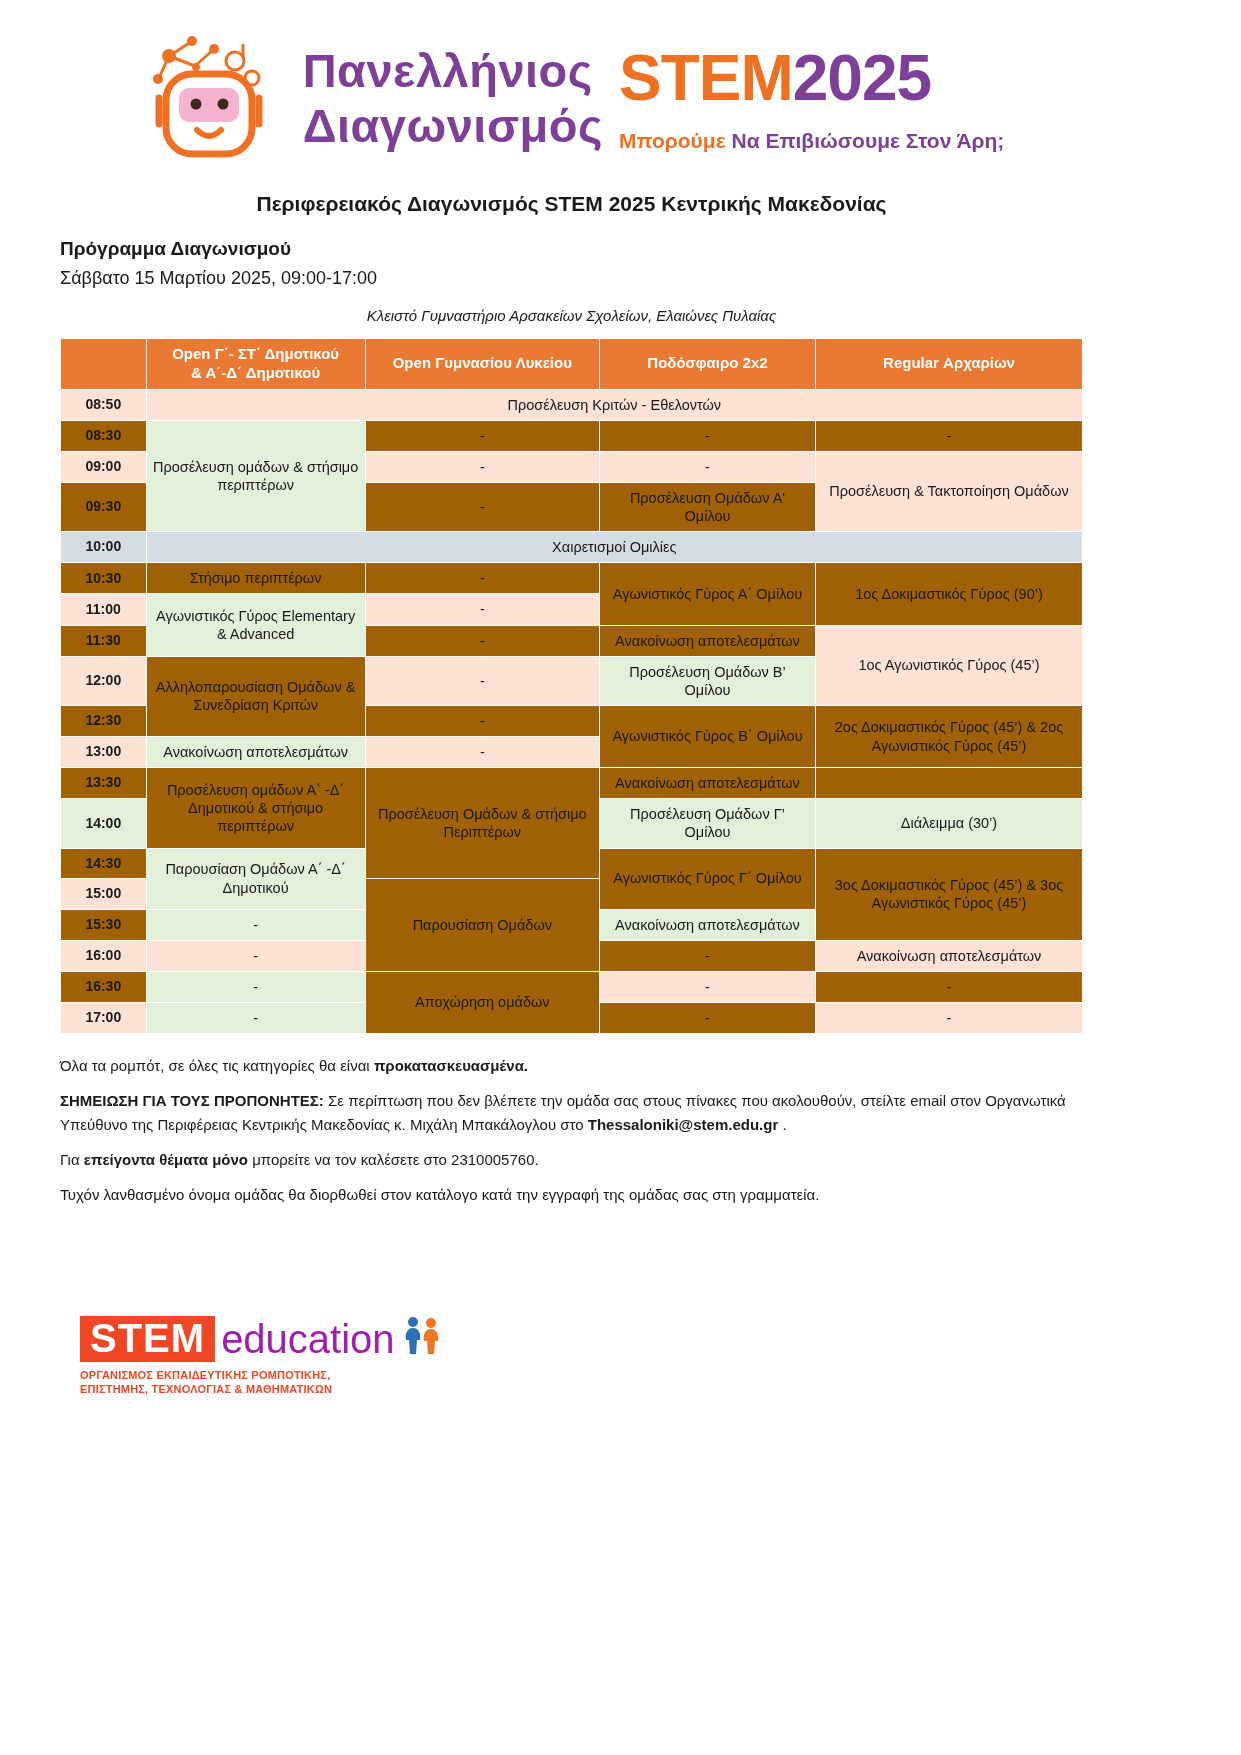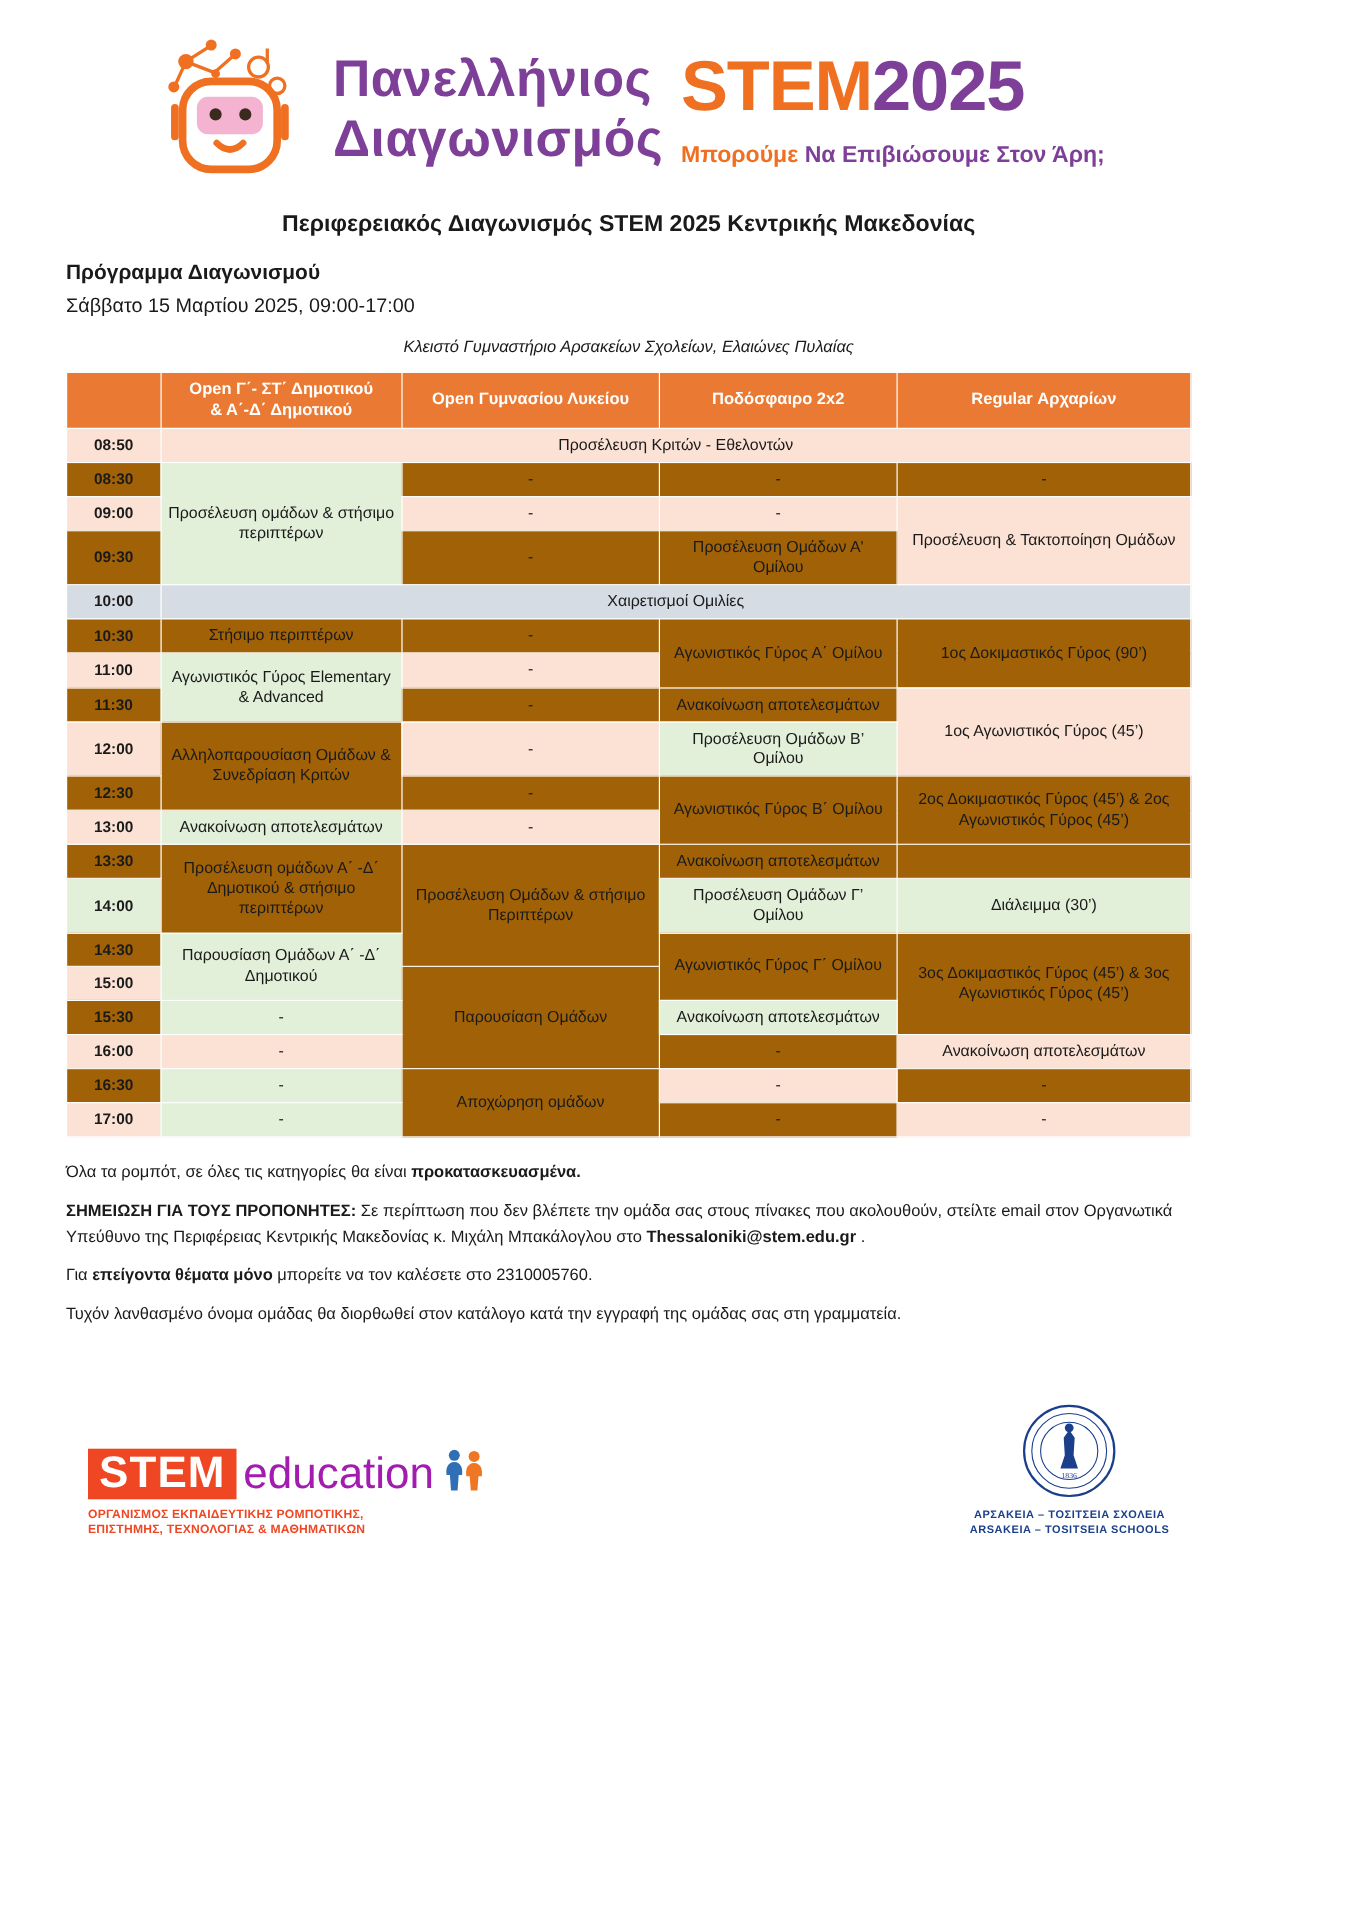--- a/index.html
+++ b/index.html
@@ -443,32 +443,16 @@
             <path d="M32 15 c-6 0 -8 6 -7 12 l3 0 l1 13 l6 0 l1 -13 l3 0 c1 -6 -1 -12 -7 -12z" fill="#ef7622"></path>
           </svg>
         </span>
       </div>
       <div class="stem-edu-sub">
         <div>ΟΡΓΑΝΙΣΜΟΣ ΕΚΠΑΙΔΕΥΤΙΚΗΣ ΡΟΜΠΟΤΙΚΗΣ,</div>
         <div>ΕΠΙΣΤΗΜΗΣ, ΤΕΧΝΟΛΟΓΙΑΣ &amp; ΜΑΘΗΜΑΤΙΚΩΝ</div>
       </div>
     </div>
 
-    <div class="arsakeio">
-      <div>
-        <svg width="86" height="86" viewBox="0 0 86 86" xmlns="http://www.w3.org/2000/svg">
-          <circle cx="43" cy="43" r="41" fill="none" stroke="#1b3f8b" stroke-width="2"></circle>
-          <circle cx="43" cy="43" r="34" fill="none" stroke="#1b3f8b" stroke-width="1"></circle>
-          <circle cx="43" cy="43" r="26" fill="none" stroke="#1b3f8b" stroke-width="1"></circle>
-          <path d="M43 24 l5 7 l-1 16 l4 12 l-16 0 l4 -12 l-1 -16 z" fill="#1b3f8b"></path>
-          <circle cx="43" cy="22" r="4" fill="#1b3f8b"></circle>
-          <text x="43" y="68" font-size="7" text-anchor="middle" fill="#1b3f8b" font-family="Liberation Serif, serif">1836</text>
-        </svg>
-      </div>
-      <div class="arsakeio-sub">
-        <div>ΑΡΣΑΚΕΙΑ – ΤΟΣΙΤΣΕΙΑ ΣΧΟΛΕΙΑ</div>
-        <div>ARSAKEIA – TOSITSEIA SCHOOLS</div>
-      </div>
-    </div>
 
   </div>
 
 </div>
 
 </body></html>

